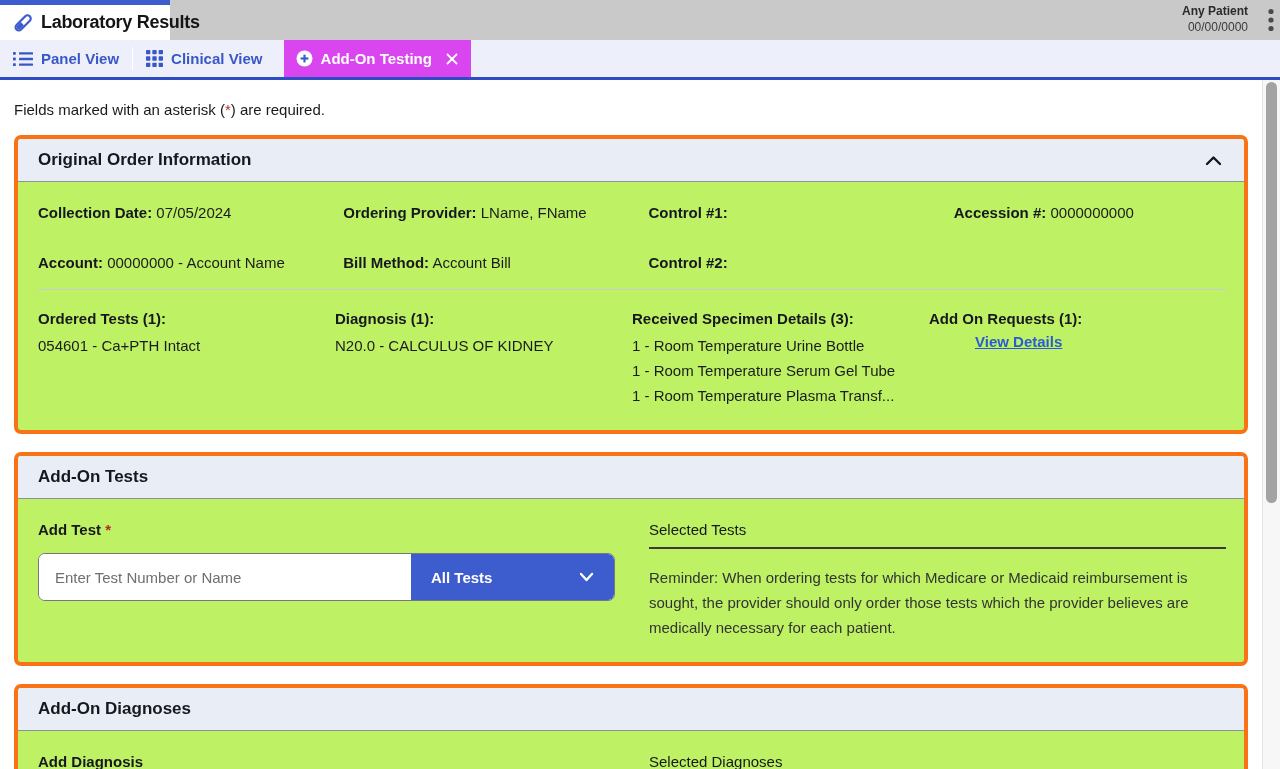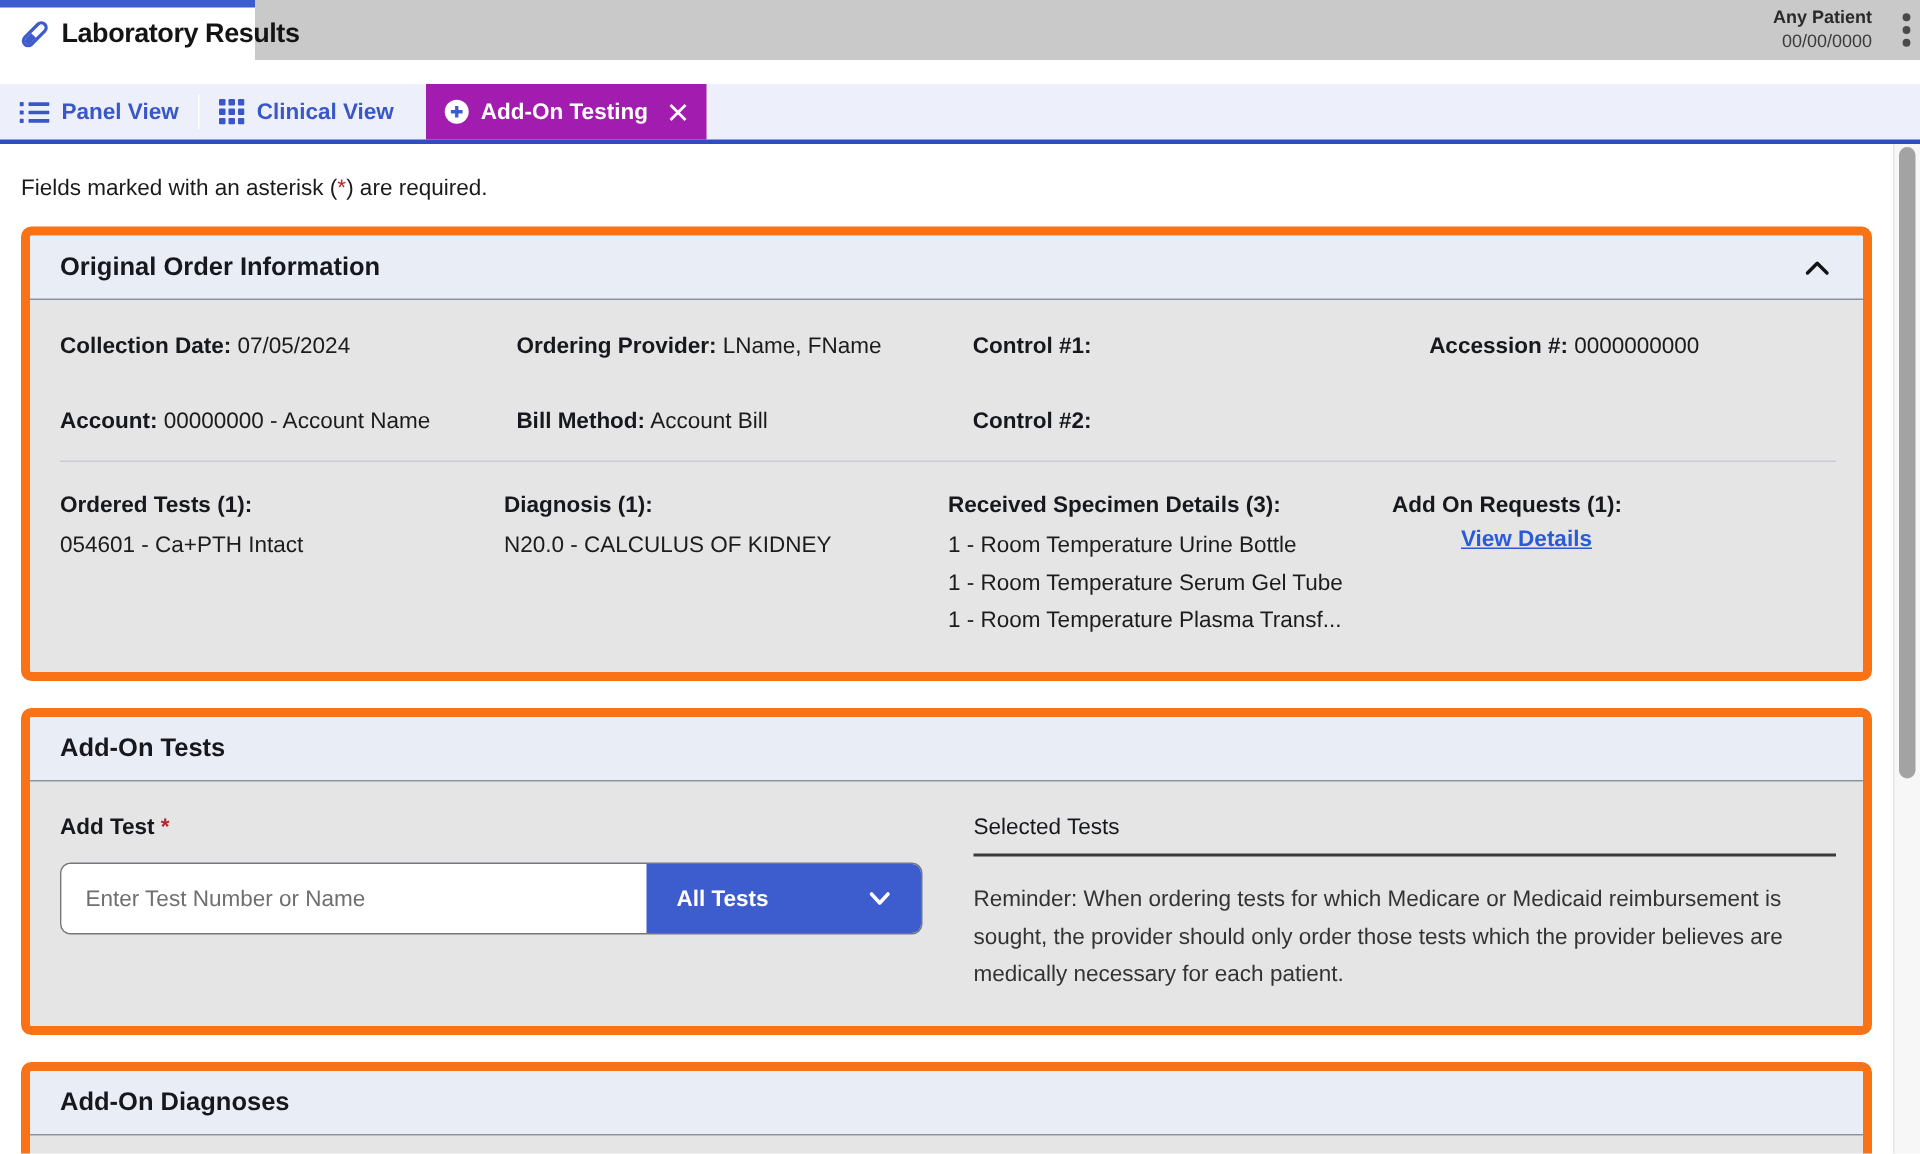--- a/index.html
+++ b/index.html
@@ -16,38 +16,38 @@
   }
   .brand-title{font-size:18px;font-weight:600;color:#141414;letter-spacing:-0.3px;white-space:nowrap;}
   .topbar-right{margin-left:auto;display:flex;align-items:center;gap:14px;}
   .patient-info{text-align:right;line-height:1.3;}
   .patient-name{font-size:12px;font-weight:bold;color:#2a2a2a;}
   .patient-dob{font-size:12px;color:#3a3a3a;}
   .kebab-btn{display:flex;align-items:center;justify-content:center;width:18px;height:28px;cursor:pointer;background:none;border:none;padding:0;}
   
   .tabbar{
     height:37px;background:#edf0fa;border-bottom:3px solid #2e4cc3;
-    display:flex;align-items:stretch;margin-top:16px;
+    display:flex;align-items:stretch;
   }
   .tab{
     display:flex;align-items:center;gap:8px;padding:0 13px;cursor:pointer;
     color:#3a57c8;font-size:15px;font-weight:bold;white-space:nowrap;background:none;border:none;
   }
   .tab-divider{width:1px;background:#ffffff;margin:7px 0;}
-  .tab.active{background:#a21caf;color:#fff;margin-left:8px;padding-left:12px;}
+  .tab.active{background:#d946ef;color:#fff;margin-left:8px;padding-left:12px;}
   .tab .close-x{display:flex;margin-left:6px;}
   
   .content{position:relative;height:729px;background:#fff;}
   .scroll-track{position:absolute;top:0;right:0;width:18px;height:729px;background:#f7f7f7;border-left:1px solid #e6e6e6;box-sizing:border-box;}
   .scroll-thumb{position:absolute;top:2px;left:3px;width:11px;height:421px;background:#a3a3a3;border-radius:6px;cursor:pointer;}
   .page{padding:21px 32px 0 14px;}
   .required-note{font-size:15px;color:#1a1a1a;margin:0 0 17px 0;}
   .req-star{color:#b3282d;}
   
-  .panel{border:6px solid #f97316;border-radius:7px;margin-bottom:18px;background:#e5e5e5;overflow:hidden;}
+  .panel{border:4px solid #f97316;border-radius:7px;margin-bottom:18px;background:#bef264;overflow:hidden;}
   .panel-header{
     background:#e9edf6;border-bottom:1px solid #8d939e;padding:11px 20px;
     display:flex;align-items:center;justify-content:space-between;
   }
   .panel-title{font-size:17px;font-weight:bold;color:#16181d;}
   .collapse-btn{background:none;border:none;padding:0 2px;cursor:pointer;display:flex;align-items:center;}
   .panel-body{padding:22px 18px 22px 20px;}
   
   .info-grid{display:grid;grid-template-columns:repeat(4,1fr);row-gap:15px;font-size:15px;gap:33px;}
   .lbl{font-weight:bold;color:#16181d;}
@@ -63,21 +63,21 @@
   .input-group{
     margin-top:14px;display:flex;height:48px;border:1px solid #74777c;border-radius:7px;
     overflow:hidden;background:#fff;box-sizing:border-box;max-width:582px;
   }
   .input-group input{
     flex:1;border:none;outline:none;padding:0 16px;font-size:15px;
     font-family:"Liberation Sans",sans-serif;color:#1c1c1c;min-width:0;
   }
   .input-group input::placeholder{color:#6f6f6f;opacity:1;}
   .filter-btn{
-    width:183px;background:#3d5ccd;color:#fff;border:none;cursor:pointer;
+    width:203px;background:#3d5ccd;color:#fff;border:none;cursor:pointer;
     font-size:15px;font-weight:bold;font-family:"Liberation Sans",sans-serif;
     display:flex;align-items:center;justify-content:space-between;padding:0 20px;flex-shrink:0;
   }
   .selected-head{font-size:15px;font-weight:normal;color:#16181d;padding-bottom:9px;border-bottom:2px solid #3a3a3a;}
   .reminder{font-size:15px;line-height:25px;color:#333;margin:16px 0 0 0;}
 </style>
 </head>
 <body>
 
 <div class="topbar">

